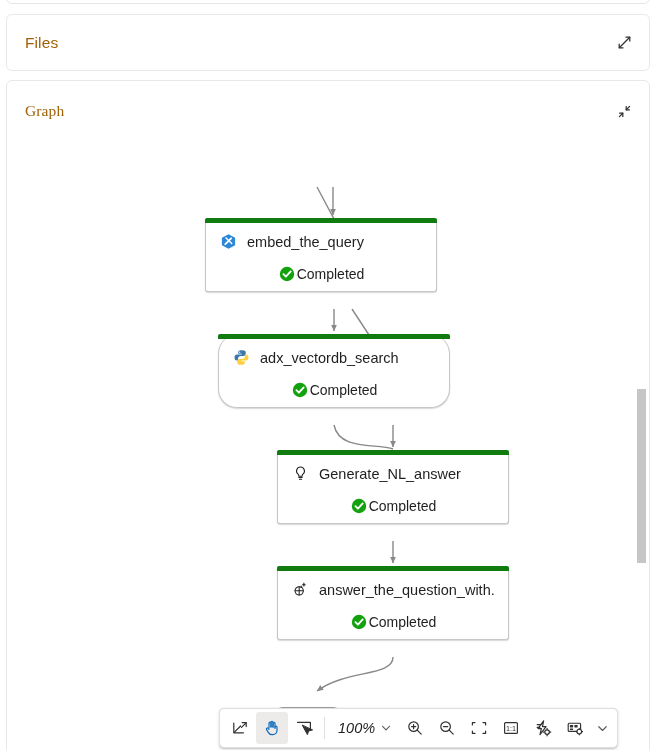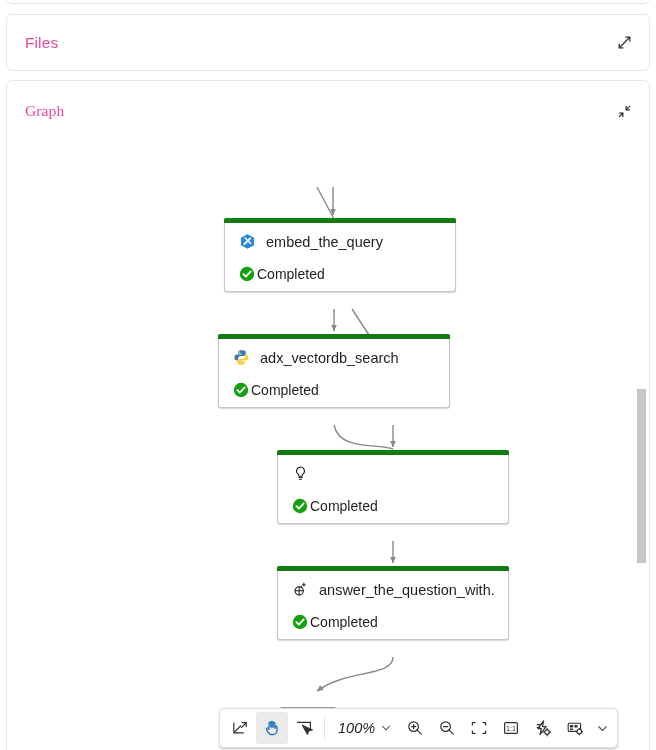--- a/index.html
+++ b/index.html
@@ -29,21 +29,21 @@
   }
   .card-header {
     position: relative;
     height: 100%;
     display: flex;
     align-items: center;
     padding: 0 18px;
   }
   .card-title {
     font-size: 15.5px;
-    color: #ec4899;
+    color: #a16207;
     letter-spacing: .1px;
   }
   .card-action {
     position: absolute;
     right: 12px;
     top: 50%;
     transform: translateY(-50%);
     width: 26px; height: 26px;
     display: flex; align-items: center; justify-content: center;
     cursor: pointer;
@@ -99,21 +99,21 @@
   .node-label {
     font-size: 14.5px;
     color: #201f1e;
     white-space: nowrap;
     overflow: hidden;
   }
   .node-status-text {
     font-size: 14px;
     color: #201f1e;
   }
-  .status-row-gap { gap: 1px; }
+  .status-row-gap { gap: 1px; justify-content: center; }
 
   
   .outputs-node {
     position: absolute;
     background: #ffffff;
     border: 1px solid #a19f9d;
     border-radius: 9px;
     display: flex;
     align-items: center;
     justify-content: center;
@@ -221,21 +221,21 @@
       <path d="M345 168 L362 194" stroke="#8a8886" stroke-width="1.4" fill="none"></path>
 
       <path d="M327 284 C 332 310, 370 302, 386 308" stroke="#8a8886" stroke-width="1.4" fill="none"></path>
       <path d="M386 284 L386 306" stroke="#8a8886" stroke-width="1.4" fill="none" marker-end="url(#arrow)"></path>
 
       <path d="M386 400 L386 422" stroke="#8a8886" stroke-width="1.4" fill="none" marker-end="url(#arrow)"></path>
 
       <path d="M386 516 C 386 536, 340 528, 310 550" stroke="#8a8886" stroke-width="1.4" fill="none" marker-end="url(#arrow)"></path>
     </svg>
 
-    <div class="node" style="left:217px; top:78px; width:232px;">
+    <div class="node" style="left:198px; top:78px; width:232px;">
       <div class="node-topbar"></div>
       <div class="node-row title">
         <span class="node-icon">
           <svg width="17" height="17" viewBox="0 0 18 18">
             <polygon points="9,1.2 16,5.1 16,12.9 9,16.8 2,12.9 2,5.1" fill="#2b88d8"></polygon>
             <path d="M5.6 11.8 L11.8 5.6" stroke="#ffffff" stroke-width="1.9" stroke-linecap="round"></path>
             <path d="M6.4 5.2 L12.4 11.2" stroke="#ffffff" stroke-width="1.6" stroke-linecap="round" opacity="0.95"></path>
           </svg>
         </span>
         <span class="node-label">embed_the_query</span>
@@ -244,21 +244,21 @@
         <span class="node-icon">
           <svg width="16" height="16" viewBox="0 0 16 16">
             <circle cx="8" cy="8" r="7.2" fill="#13a10e"></circle>
             <path d="M4.4 8.2 L6.9 10.7 L11.7 5.4" stroke="#ffffff" stroke-width="1.8" fill="none" stroke-linecap="round" stroke-linejoin="round"></path>
           </svg>
         </span>
         <span class="node-status-text">Completed</span>
       </div>
     </div>
 
-    <div class="node" style="left:211px; top:194px; width:232px;">
+    <div class="node" style="left:211px; top:194px; width:232px;border-radius:19px;">
       <div class="node-topbar"></div>
       <div class="node-row title">
         <span class="node-icon">
           <svg width="17" height="17" viewBox="0 0 18 18">
             <path d="M8.9 1.3c-1.9 0-3.4.5-3.4 2.2v1.6h3.6v.6H4.2c-1.7 0-2.6 1.2-2.6 3.2 0 2 .9 3.2 2.6 3.2h1.2V10.2c0-1.6 1.3-2.8 2.9-2.8h2.8c1.4 0 2.4-.9 2.4-2.3V3.5c0-1.4-1.3-2.2-3.1-2.2zM7 2.6a.75.75 0 110 1.5.75.75 0 010-1.5z" fill="#3c78aa"></path>
             <path d="M9.1 16.7c1.9 0 3.4-.5 3.4-2.2v-1.6H8.9v-.6h4.9c1.7 0 2.6-1.2 2.6-3.2 0-2-.9-3.2-2.6-3.2h-1.2v1.9c0 1.6-1.3 2.8-2.9 2.8H6.9c-1.4 0-2.4.9-2.4 2.3v1.6c0 1.4 1.3 2.2 3.1 2.2z" fill="#fdd043"></path>
           </svg>
         </span>
         <span class="node-label">adx_vectordb_search</span>
       </div>
@@ -276,20 +276,21 @@
     <div class="node" style="left:270px; top:310px; width:232px;">
       <div class="node-topbar"></div>
       <div class="node-row title">
         <span class="node-icon">
           <svg width="17" height="17" viewBox="0 0 18 18" fill="none" stroke="#201f1e" stroke-width="1.1" stroke-linecap="round" stroke-linejoin="round">
             <path d="M9 2.2a4.2 4.2 0 00-2.6 7.5c.5.4.8 1 .8 1.6v.5h3.6v-.5c0-.6.3-1.2.8-1.6A4.2 4.2 0 009 2.2z"></path>
             <path d="M7.2 13.2h3.6"></path>
             <path d="M7.8 15.1h2.4"></path>
           </svg>
         </span>
+        <span class="node-label">Generate_NL_answer</span>
       </div>
       <div class="node-row status status-row-gap">
         <span class="node-icon">
           <svg width="16" height="16" viewBox="0 0 16 16">
             <circle cx="8" cy="8" r="7.2" fill="#13a10e"></circle>
             <path d="M4.4 8.2 L6.9 10.7 L11.7 5.4" stroke="#ffffff" stroke-width="1.8" fill="none" stroke-linecap="round" stroke-linejoin="round"></path>
           </svg>
         </span>
         <span class="node-status-text">Completed</span>
       </div>

